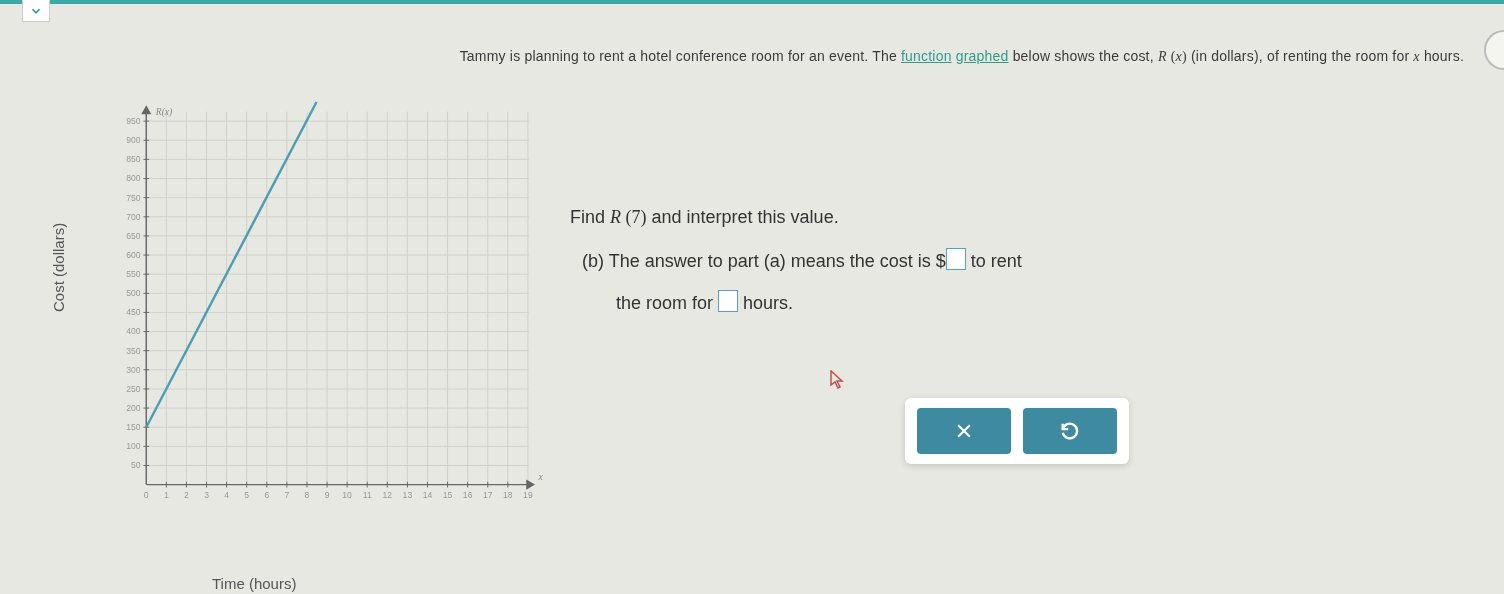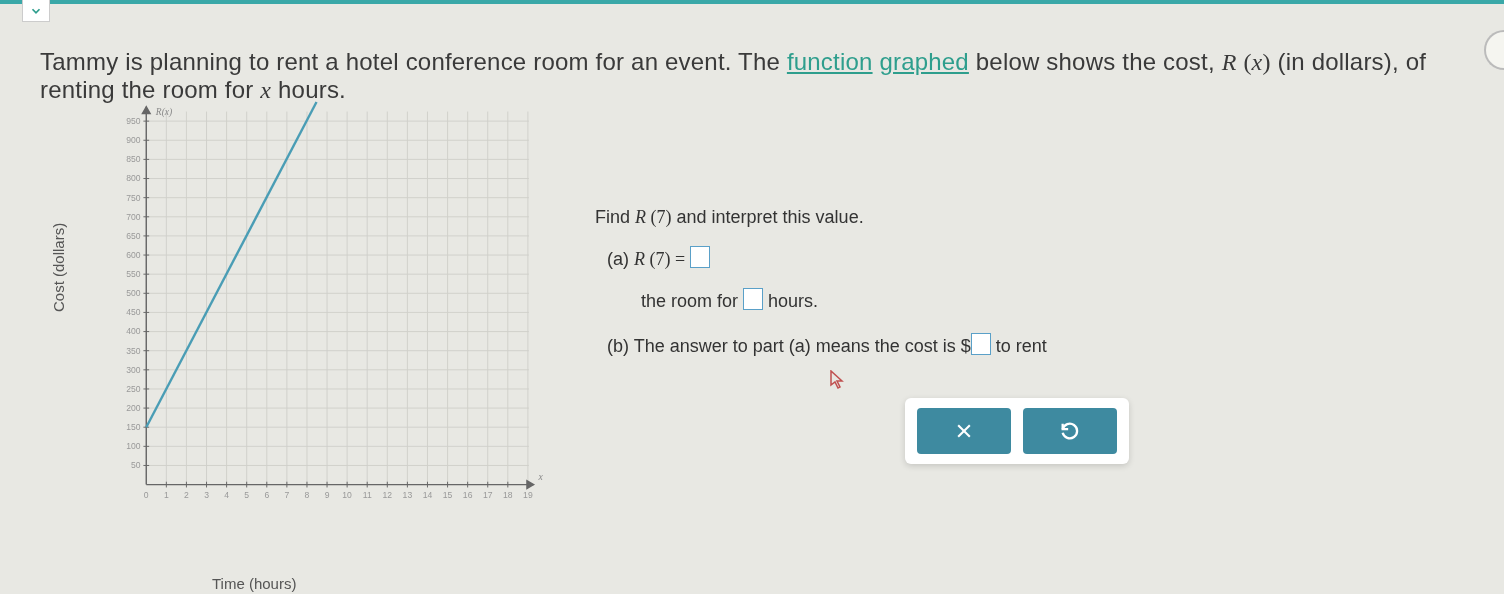--- a/index.html
+++ b/index.html
@@ -39,25 +39,26 @@
     width: 20px;
     height: 40px;
     border: 2px solid #bbb;
     border-right: none;
     border-radius: 40px 0 0 40px;
     background: #f5f5f0;
   }
   .problem-text {
     position: absolute;
     top: 48px;
-    left: 40px;
+    left: 50px;
     right: 40px;
-    font-size: 24px;
+    font-size: 14px;
     color: #3a3a3a;
     letter-spacing: 0.2px;
+    text-align: right;
   }
   .link-word {
     color: #2e9e8d;
     text-decoration: underline;
     cursor: pointer;
   }
   .chart-area {
     position: absolute;
     top: 92px;
     left: 60px;
@@ -83,21 +84,21 @@
   .plot {
     position: absolute;
     left: 48px;
     top: 0;
     width: 440px;
     height: 460px;
   }
   .questions {
     position: absolute;
     top: 200px;
-    left: 595px;
+    left: 570px;
     right: 60px;
     font-size: 18px;
     color: #333;
     line-height: 1.9;
   }
   .questions .row { margin-bottom: 8px; }
   .math { font-family: 'Times New Roman', serif; font-style: italic; }
   .math-upright { font-family: 'Times New Roman', serif; }
   .input-box {
     display: inline-block;
@@ -311,33 +312,28 @@
     <text x="50" y="14" font-size="10" fill="#888" font-style="italic" font-family="serif">R(x)</text>
 
     <line x1="40" y1="340" x2="218" y2="0" stroke="#4a9db5" stroke-width="2.5"></line>
   </svg>
 </div>
 
 <div class="questions">
   <div class="row">
     <span>Find </span><span class="math">R</span><span class="math-upright"> (7)</span><span> and interpret this value.</span>
   </div>
-  <div class="row" style="padding-left:12px">
-    <span>(a) </span>
-    <span class="math">R</span><span class="math-upright"> (7) = </span>
-    <span class="input-box"></span>
+  <div class="row" style="padding-left:12px; margin-top:10px">
+    <span>(b) </span>
+    <span>The answer to part (a) means the cost is  $</span><span class="input-box"></span><span>  to rent</span>
   </div>
   <div class="row" style="padding-left:46px">
     <span>the room for </span>
     <span class="input-box"></span>
     <span> hours.</span>
-  </div>
-  <div class="row" style="padding-left:12px; margin-top:10px">
-    <span>(b) </span>
-    <span>The answer to part (a) means the cost is  $</span><span class="input-box"></span><span>  to rent</span>
   </div>
 </div>
 
 <div class="cursor">
   <svg width="16" height="20" viewBox="0 0 16 20">
       <path d="M1 1 L1 15 L5 12 L8 18 L10 17 L7 11 L12 11 Z" fill="none" stroke="#c05050" stroke-width="1.5"></path>
     </svg>
 </div>
 
 <div class="button-panel">

